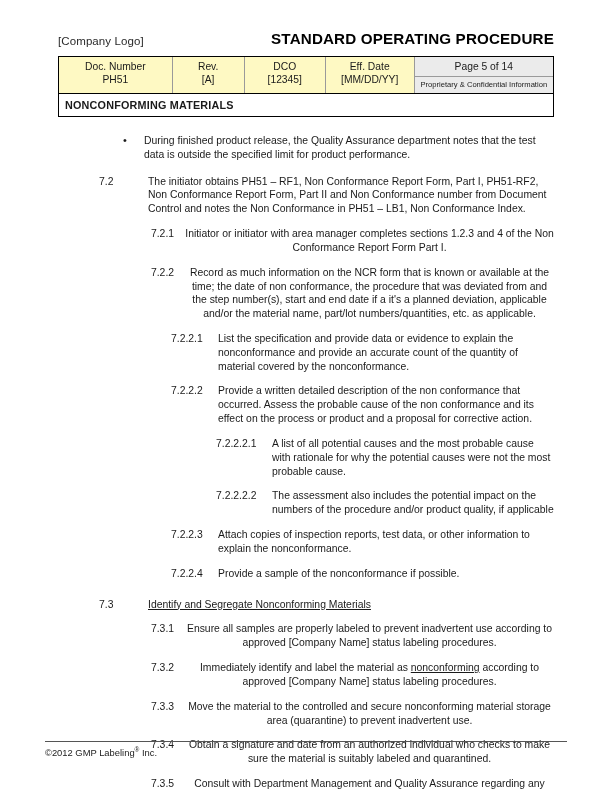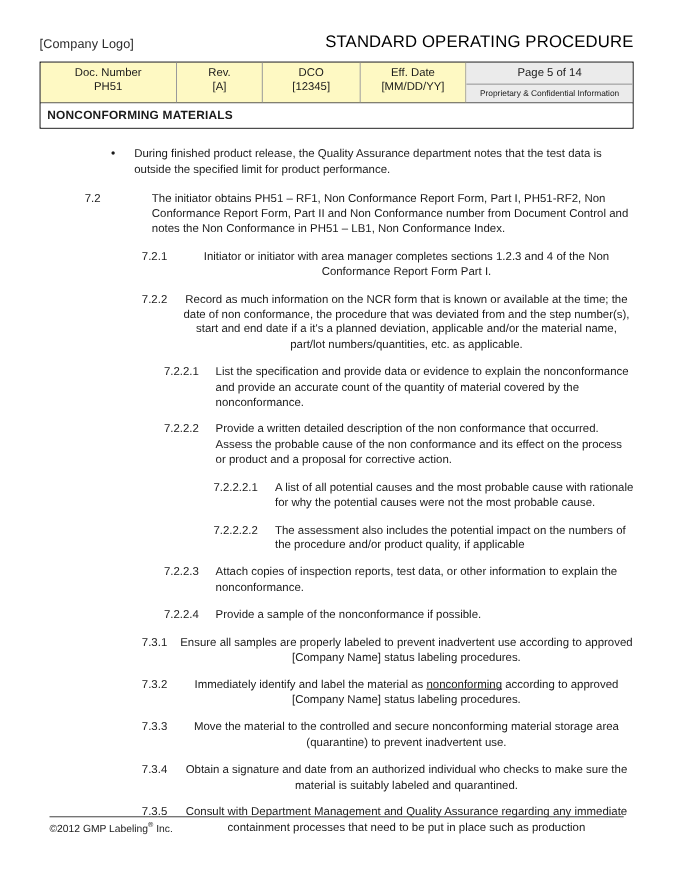--- a/index.html
+++ b/index.html
@@ -13,39 +13,39 @@
     font-family: "Liberation Sans", sans-serif;
     color: #1a1a1a;
     position: relative;
     overflow: hidden;
   }
   .page {
     position: relative;
     width: 612px;
     height: 792px;
     box-sizing: border-box;
-    padding: 0 36px;
+    padding: 0 58px;
   }
 
   
   .masthead {
     display: flex;
     align-items: flex-end;
     justify-content: space-between;
     padding-top: 30px;
     padding-bottom: 9px;
   }
   .company-logo {
     font-size: 11.5px;
     color: #2a2a2a;
     letter-spacing: 0.1px;
   }
   .doc-title {
     font-size: 15.2px;
-    font-weight: normal;
+    font-weight: bold;
     letter-spacing: 0.15px;
     color: #000;
   }
 
   
   .hdr-table {
     width: 100%;
     border: 1.3px solid #000;
     border-collapse: collapse;
     box-sizing: border-box;
@@ -130,21 +130,21 @@
     margin-bottom: 13px;
   }
   .bullet-dot {
     flex: 0 0 auto;
     width: 21px;
     font-size: 11px;
     line-height: 1.25;
   }
 
   
-  .lvl1 { margin-left: 41px; gap: 12px; }
+  .lvl1 { margin-left: 41px; }
   .lvl1 > .num { width: 49px; }
 
   
   .lvl2 { margin-left: 82px; text-align: center; }
   .lvl2 > .num { width: 45px; }
 
   
   .lvl3 { margin-left: 113px; }
   .lvl3 > .num { width: 45px; padding-right: 2px; }
 
@@ -260,20 +260,24 @@
     <div class="blk lvl3">
       <div class="num">7.2.2.3</div>
       <div class="txt">Attach copies of inspection reports, test data, or other information to explain the nonconformance.</div>
     </div>
 
     <div class="blk lvl3">
       <div class="num">7.2.2.4</div>
       <div class="txt">Provide a sample of the nonconformance if possible.</div>
     </div>
 
+    <div class="blk lvl1" style="margin-top:17px;">
+      <div class="num">7.3</div>
+      <div class="txt heading-u">Identify and Segregate Nonconforming Materials</div>
+    </div>
 
     <div class="blk lvl2">
       <div class="num">7.3.1</div>
       <div class="txt">Ensure all samples are properly labeled to prevent inadvertent use according to approved [Company Name] status labeling procedures.</div>
     </div>
 
     <div class="blk lvl2">
       <div class="num">7.3.2</div>
       <div class="txt"><span>Immediately identify and label the material as </span><span class="u">nonconforming</span><span> according to approved  [Company Name]  status labeling procedures.</span></div>
     </div>

